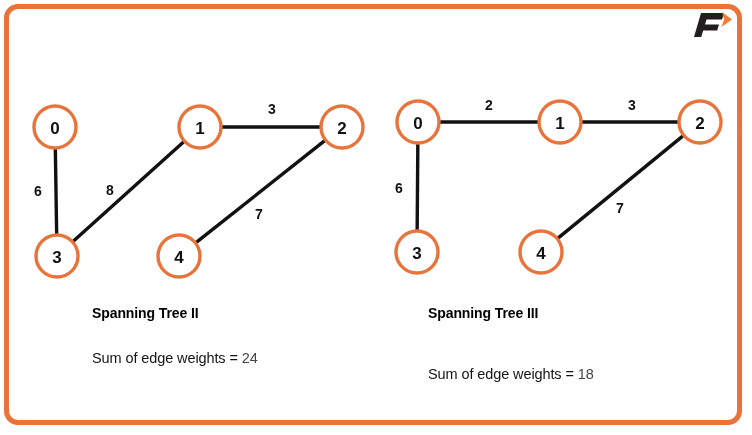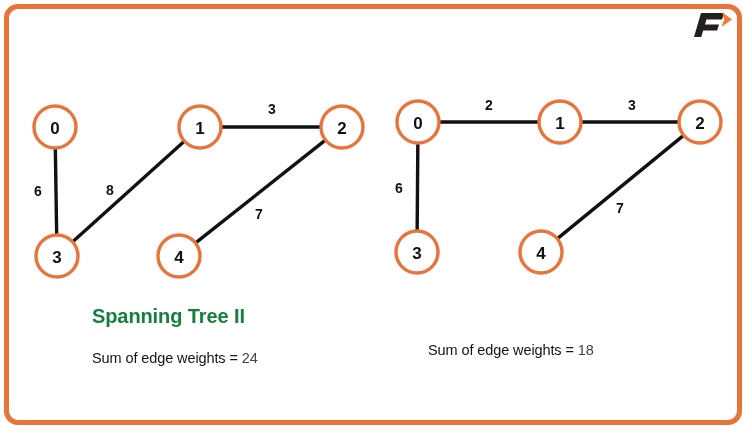--- a/index.html
+++ b/index.html
@@ -36,23 +36,23 @@
   .logo {
     position: absolute;
     left: 688px;
     top: 10px;
     width: 46px;
     height: 30px;
   }
   .graph-caption {
     position: absolute;
     font-family: "Liberation Sans", sans-serif;
-    font-size: 20px;
+    font-size: 14px;
     font-weight: bold;
-    color: #15803d;
+    color: #000000;
     white-space: nowrap;
     letter-spacing: -0.1px;
   }
   .sum-line {
     position: absolute;
     font-family: "Liberation Sans", sans-serif;
     font-size: 14.5px;
     color: #141414;
     white-space: nowrap;
     letter-spacing: -0.1px;
@@ -151,18 +151,19 @@
     <path d="M6 27 L13 3 L36 3 L34 9.5 L18.5 9.5 L17 14.5 L31 14.5 L29.2 20.6 L15.2 20.6 L13.2 27 Z" fill="#231f20"></path>
     <path d="M34 2 L44 9.5 L33.4 17 L36.2 9.5 Z" fill="#f47b30"></path>
   </svg>
 
   <div class="graph-caption" style="left:92px; top:305px;">Spanning Tree II</div>
   <div class="sum-line" style="left:92px; top:350px;">
     <span class="sum-label">Sum of edge weights =</span>
     <span class="sum-value">24</span>
   </div>
 
-  <div class="sum-line" style="left:428px; top:342px;">
+  <div class="graph-caption" style="left:428px; top:305px;">Spanning Tree III</div>
+  <div class="sum-line" style="left:428px; top:366px;">
     <span class="sum-label">Sum of edge weights =</span>
     <span class="sum-value">18</span>
   </div>
 
 </div>
 
 </body></html>

